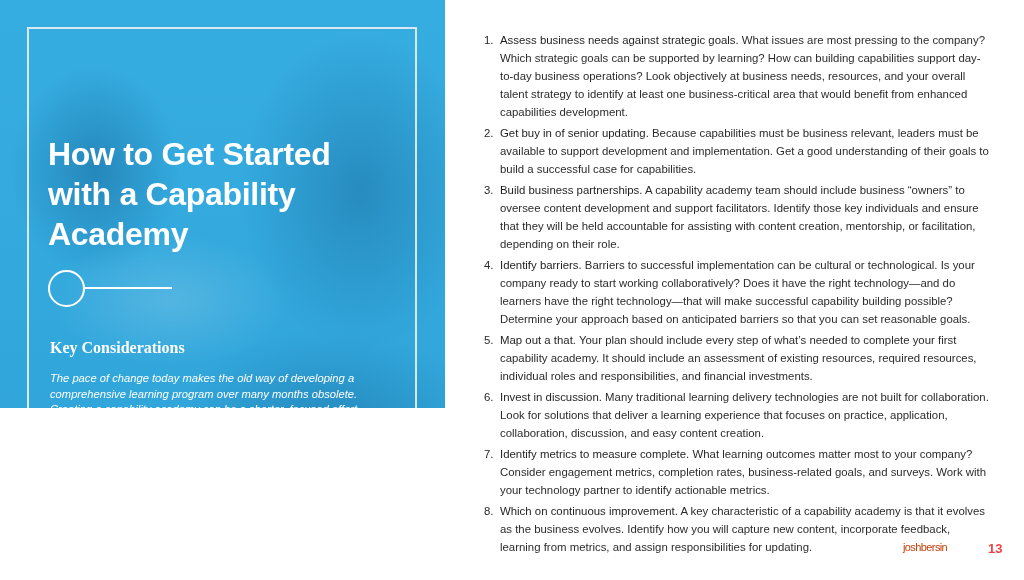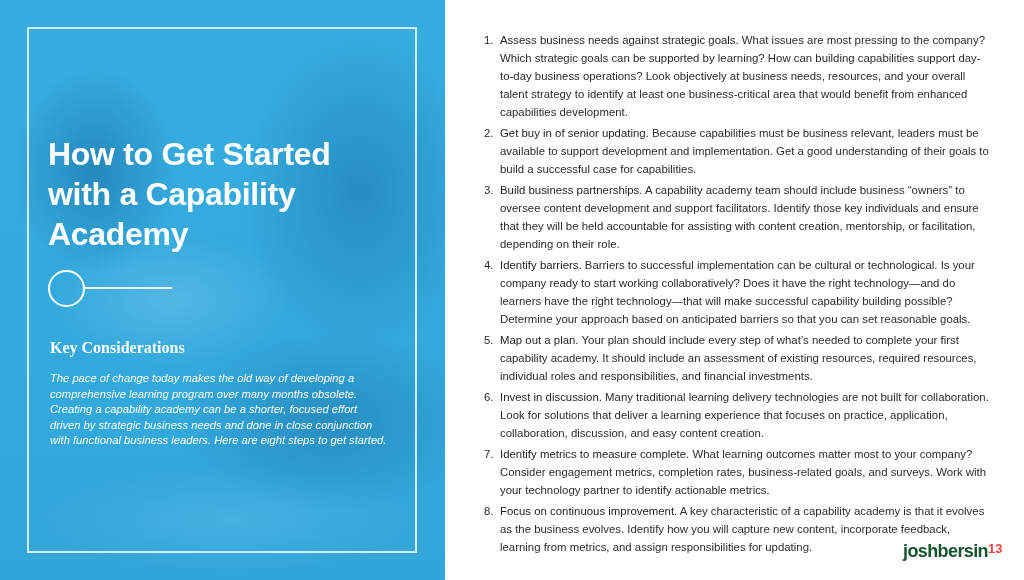--- a/index.html
+++ b/index.html
@@ -1,20 +1,20 @@
 <!DOCTYPE html>
 <html><head>
 <meta charset="utf-8">
 <style>
   * { box-sizing: border-box; margin: 0; padding: 0; }
   html, body { width: 1024px; height: 580px; overflow: hidden; background: #ffffff; }
   body { position: relative; font-family: "Liberation Sans", "DejaVu Sans", sans-serif; }
 
   .left-panel {
-    position: absolute; left: 0; top: 0; width: 445px; height: 580px;
+    position: absolute; left: 0; top: 0; width: 445px; height: 408px;
     background: #35ace0;
     overflow: hidden;
   }
   .photo-shade {
     position: absolute; inset: 0;
     background:
       radial-gradient(ellipse 120px 150px at 95px 170px, rgba(10,70,120,0.35), rgba(10,70,120,0) 70%),
       radial-gradient(ellipse 170px 230px at 360px 190px, rgba(10,70,120,0.30), rgba(10,70,120,0) 70%),
       radial-gradient(ellipse 200px 120px at 330px 420px, rgba(10,70,120,0.28), rgba(10,70,120,0) 75%),
       radial-gradient(ellipse 160px 90px at 170px 300px, rgba(255,255,255,0.16), rgba(255,255,255,0) 75%),
@@ -56,21 +56,21 @@
     position: absolute; left: 484px; top: 31px; width: 505px;
     list-style: none; color: #2b2b2b;
     font-size: 11.4px; line-height: 18px;
   }
   .step { position: relative; padding-left: 16px; margin-bottom: 3px; }
   .step-num { position: absolute; left: 0; top: 0; }
   .step-head { font-weight: normal; color: #1e1e1e; }
 
   .footer-logo {
     position: absolute; left: 903px; top: 541px;
-    font-size: 18px; font-weight: bold; letter-spacing: -0.6px; color: #14532d;
+    font-size: 11px; font-weight: normal; letter-spacing: -0.6px; color: #c2410c;
   }
   .page-number {
     position: absolute; left: 988px; top: 541px;
     font-size: 13px; font-weight: bold; color: #ef4444;
   }
 </style>
 </head>
 <body>
 
 <div class="left-panel">
@@ -92,27 +92,27 @@
   <li class="step">
     <span class="step-num">2.</span><span class="step-head">Get buy in of senior updating.</span><span class="step-body"> Because capabilities must be business relevant, leaders must be available to support development and implementation. Get a good understanding of their goals to build a successful case for capabilities.</span>
   </li>
   <li class="step">
     <span class="step-num">3.</span><span class="step-head">Build business partnerships.</span><span class="step-body"> A capability academy team should include business “owners” to oversee content development and support facilitators. Identify those key individuals and ensure that they will be held accountable for assisting with content creation, mentorship, or facilitation, depending on their role.</span>
   </li>
   <li class="step">
     <span class="step-num">4.</span><span class="step-head">Identify barriers.</span><span class="step-body">  Barriers to successful implementation can be cultural or technological. Is your company ready to start working collaboratively? Does it have the right technology—and do learners have the right technology—that will make successful capability building possible? Determine your approach based on anticipated barriers so that you can set reasonable goals.</span>
   </li>
   <li class="step">
-    <span class="step-num">5.</span><span class="step-head">Map out a plan.</span><span class="step-body"> Your plan should include every step of what’s needed to complete your first capability academy. It should include an assessment of existing resources, required resources, individual roles and responsibilities, and financial investments.</span>
+    <span class="step-num">5.</span><span class="step-head">Map out a that.</span><span class="step-body"> Your plan should include every step of what’s needed to complete your first capability academy. It should include an assessment of existing resources, required resources, individual roles and responsibilities, and financial investments.</span>
   </li>
   <li class="step">
     <span class="step-num">6.</span><span class="step-head">Invest in discussion.</span><span class="step-body"> Many traditional learning delivery technologies are not built for collaboration. Look for solutions that deliver a learning experience that focuses on practice, application, collaboration, discussion, and easy content creation.</span>
   </li>
   <li class="step">
     <span class="step-num">7.</span><span class="step-head">Identify metrics to measure complete.</span><span class="step-body"> What learning outcomes matter most to your company? Consider engagement metrics, completion rates, business-related goals, and surveys. Work with your technology partner to identify actionable metrics.</span>
   </li>
   <li class="step">
-    <span class="step-num">8.</span><span class="step-head">Focus on continuous improvement.</span><span class="step-body"> A key characteristic of a capability academy is that it evolves as the business evolves. Identify how you will capture new content, incorporate feedback, learning from metrics, and assign responsibilities for updating.</span>
+    <span class="step-num">8.</span><span class="step-head">Which on continuous improvement.</span><span class="step-body"> A key characteristic of a capability academy is that it evolves as the business evolves. Identify how you will capture new content, incorporate feedback, learning from metrics, and assign responsibilities for updating.</span>
   </li>
 </ol>
 
 <div class="footer-logo">joshbersin</div>
 <div class="page-number">13</div>
 
 </body></html>

